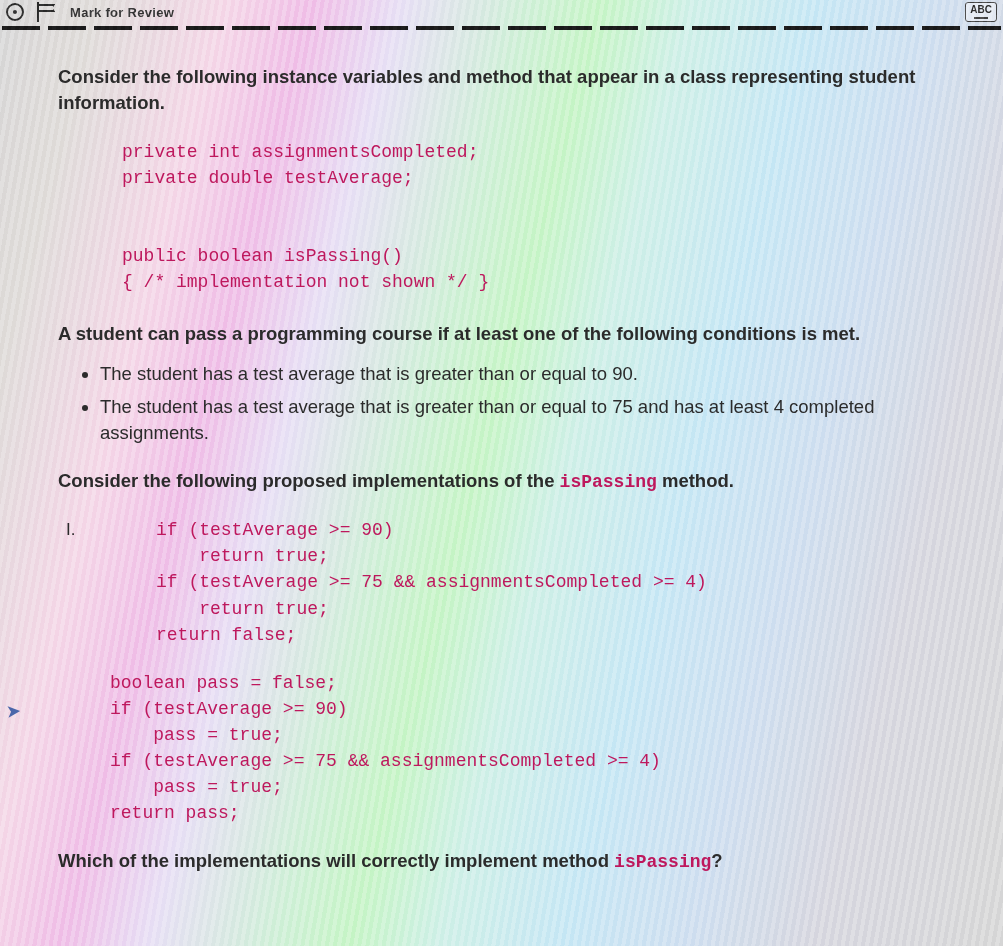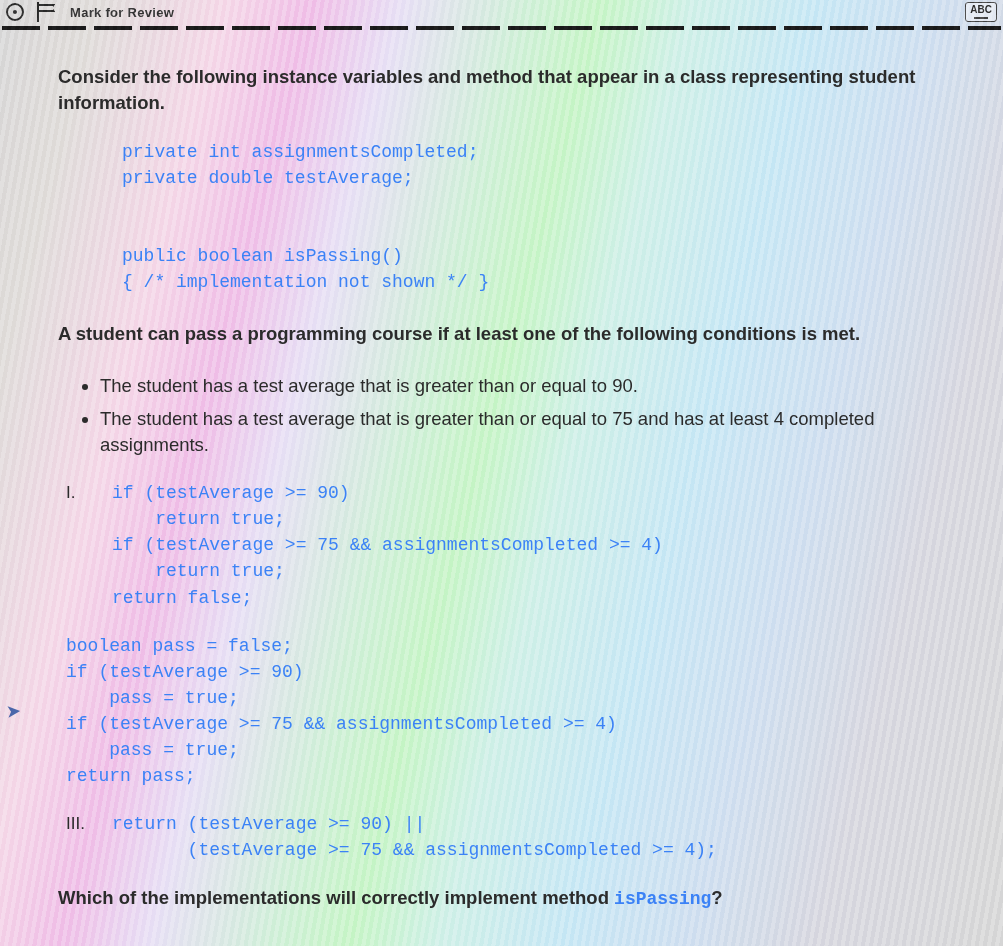--- a/index.html
+++ b/index.html
@@ -54,29 +54,29 @@
   }
   .content {
     padding: 34px 56px 20px 58px;
     font-size: 18.5px; line-height: 1.42;
     position: relative; z-index: 1;
   }
   .para { margin-bottom: 22px; font-weight: bold; }
   .code {
     font-family: "Courier New", Courier, monospace;
     font-size: 18px; line-height: 1.45;
-    white-space: pre; color:#3b82f6;
+    white-space: pre; color:#be185d;
   }
   .code-block { margin: 0 0 26px 64px; }
-  ul.conds { list-style: disc; margin: 26px 0 22px 42px; }
+  ul.conds { list-style: disc; margin: 14px 0 22px 42px; }
   ul.conds li { margin-bottom: 6px; }
   .impl-wrap { margin-left: 8px; }
   .impl { display:flex; margin-bottom: 22px; }
   .impl .num { width:46px; flex-shrink:0; font-size:17px; padding-top:1px; }
-  .impl .code { flex:1; }
+  .impl .code { flex:1;margin-left:44px; }
   .side-arrow {
     position:absolute; left:6px; top:700px;
     font-size:18px; color:#4a66aa; transform: rotate(-5deg);
   }
 </style>
 </head>
 <body>
 
 <div class="topbar">
   <div class="circle-btn">
@@ -110,42 +110,40 @@
 public boolean isPassing()
 { /* implementation not shown */ }</div>
 
   <p class="para" style="margin-bottom:2px">A student can pass a programming course if at least one of the following conditions is met.</p>
 
   <ul class="conds">
     <li>The student has a test average that is greater than or equal to 90.</li>
     <li>The student has a test average that is greater than or equal to 75 and has at least 4 completed assignments.</li>
   </ul>
 
+  <p class="para">
+    <span>Consider the following proposed implementations of the </span><span class="code">isPassing</span><span> method.</span>
+  </p>
 
   <div class="impl-wrap">
     <div class="impl">
       <div class="num">I.</div>
       <div class="code">if (testAverage &gt;= 90)
     return true;
 if (testAverage &gt;= 75 &amp;&amp; assignmentsCompleted &gt;= 4)
     return true;
 return false;</div>
     </div>
     <div class="impl">
       <div class="code">boolean pass = false;
 if (testAverage &gt;= 90)
     pass = true;
 if (testAverage &gt;= 75 &amp;&amp; assignmentsCompleted &gt;= 4)
     pass = true;
 return pass;</div>
     </div>
-    <div class="impl">
-      <div class="num">III.</div>
-      <div class="code">return (testAverage &gt;= 90) ||
-       (testAverage &gt;= 75 &amp;&amp; assignmentsCompleted &gt;= 4);</div>
-    </div>
   </div>
 
   <p class="para" style="margin-top:6px">
     <span>Which of the implementations will correctly implement method </span><span class="code">isPassing</span><span>?</span>
   </p>
 
 </div>
 
 </body></html>

